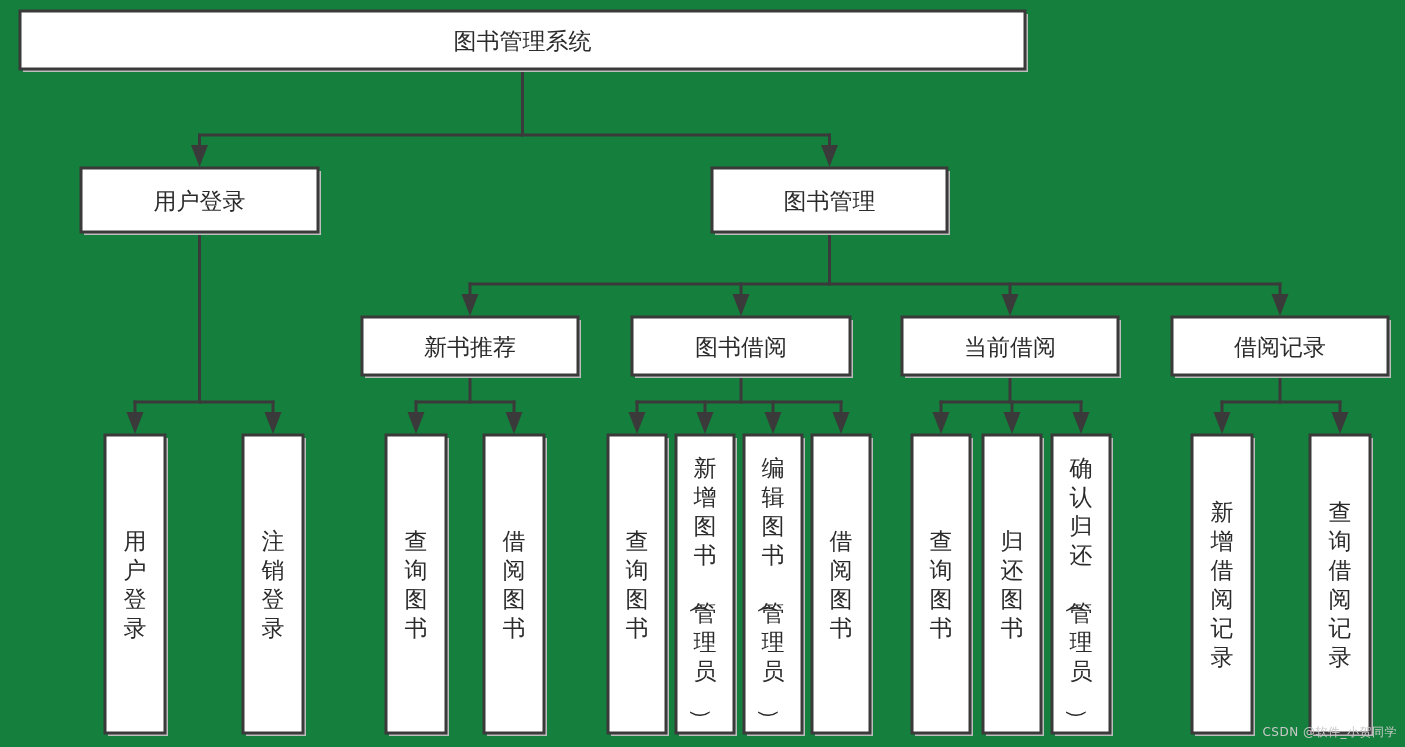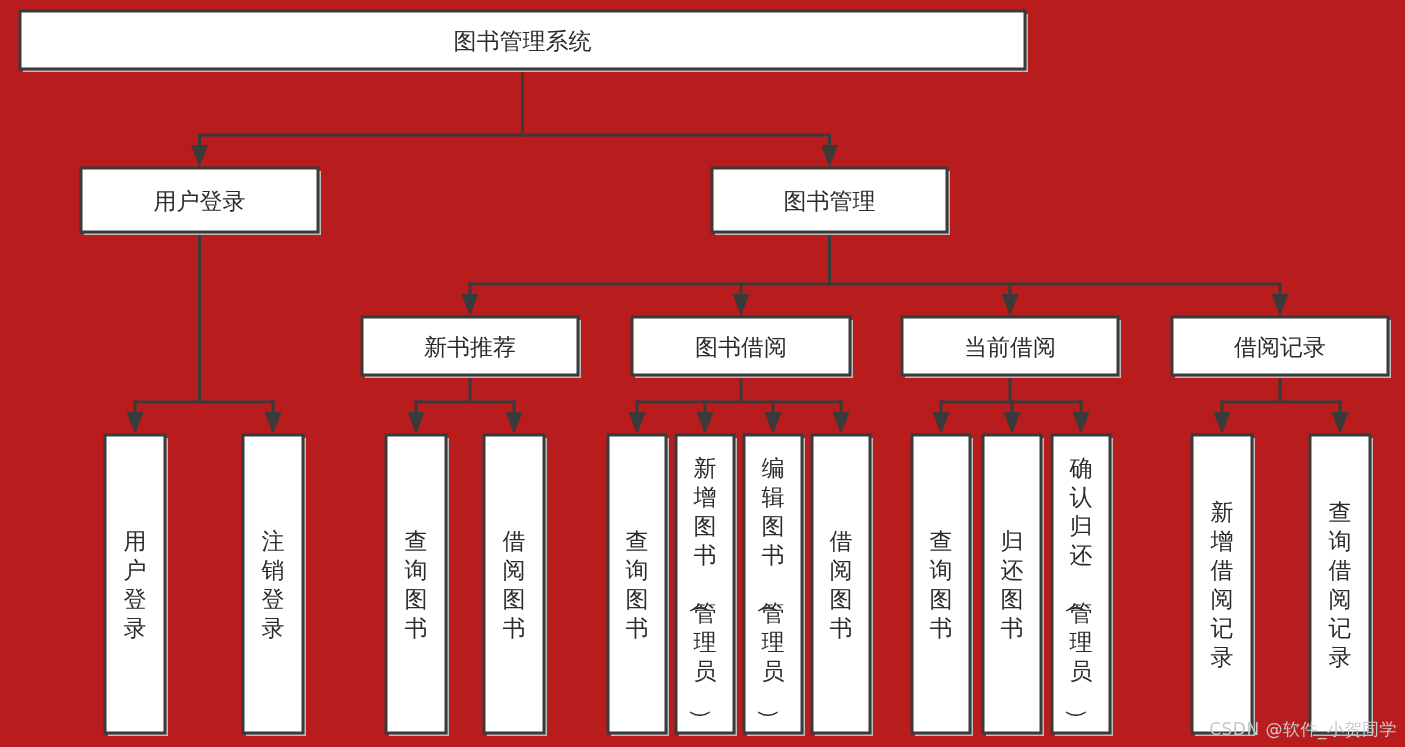--- a/index.html
+++ b/index.html
@@ -10,21 +10,21 @@
   body {
     width: 1405px;
     height: 747px;
     font-family: "DejaVu Sans", "Liberation Sans", sans-serif;
     overflow: hidden;
   }
   #diagram-root {
     position: relative;
     width: 1405px;
     height: 747px;
-    background: #b91c1c;
+    background: #15803d;
   }
   svg#flow-svg {
     position: absolute;
     left: 0;
     top: 0;
     width: 1405px;
     height: 747px;
   }
   .node-box {
     fill: #ffffff;
@@ -56,21 +56,21 @@
     font-family: "DejaVu Sans", "Liberation Sans", sans-serif;
     font-size: 23px;
     fill: #2b2b2b;
     text-anchor: middle;
   }
   .watermark-text {
     position: absolute;
     right: 8px;
     bottom: 6px;
     font-family: "DejaVu Sans", "Liberation Sans", sans-serif;
-    font-size: 17px;
+    font-size: 12px;
     color: #c9c9c9;
     white-space: nowrap;
     letter-spacing: 0.5px;
   }
 </style>
 </head>
 <body>
 
 <div id="diagram-root">
   <svg id="flow-svg" viewBox="0 0 1405 747">

